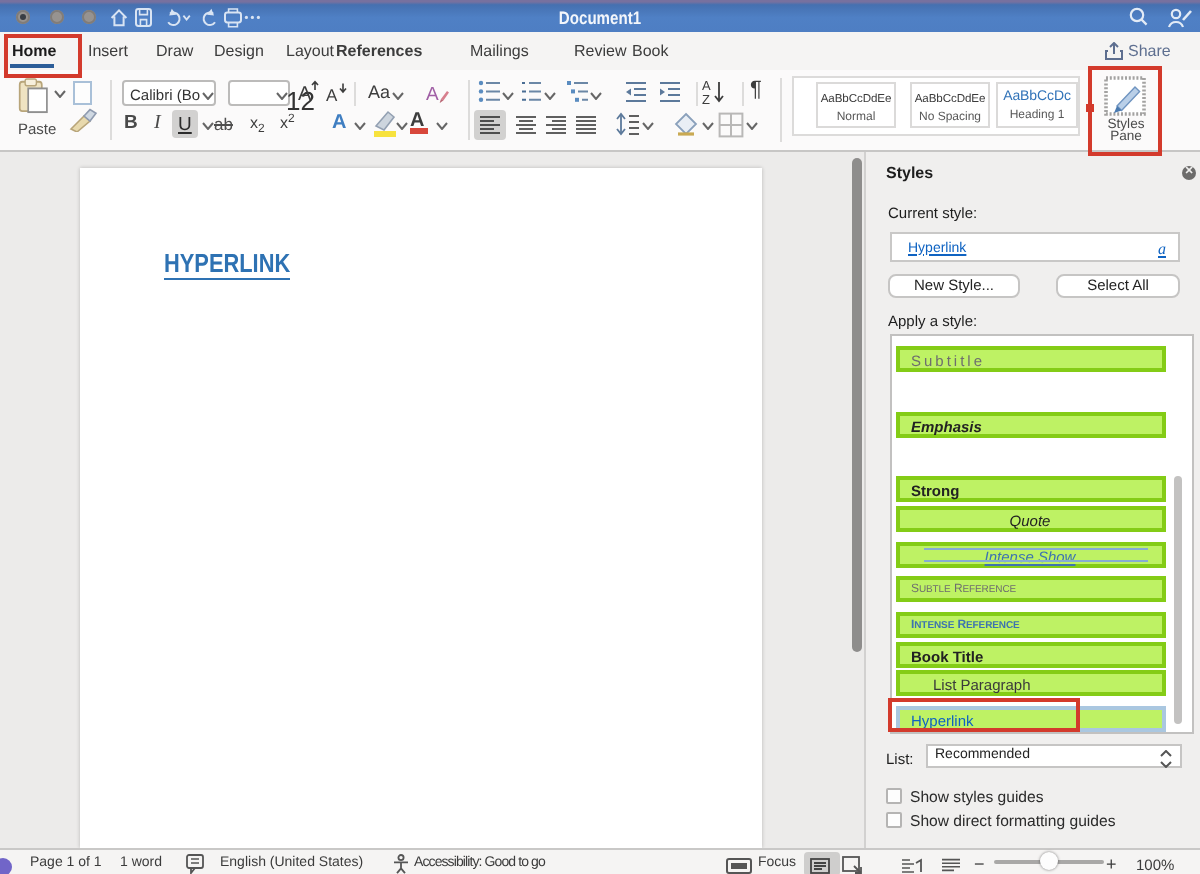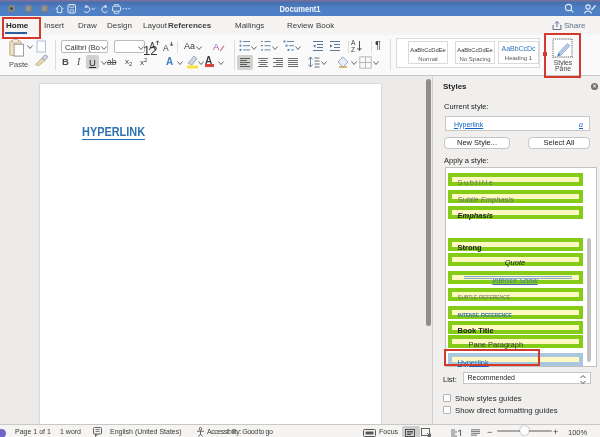--- a/index.html
+++ b/index.html
@@ -56,22 +56,22 @@
   background:#6d6c6b; color:#f0efee; font-size:5.5px; line-height:7px; text-align:center; font-weight:bold; }
 .plabel { position:absolute; left:11px; font-size:7.5px; color:#1d1d1d; }
 #curbox { position:absolute; left:12px; top:40px; width:145px; height:15px; background:#fff;
   border:1px solid #c9c8c7; }
 #curbox .hl { position:absolute; left:8px; top:3.5px; font-size:7px; color:#0f63c2; text-decoration:underline; }
 #curbox .aa { position:absolute; right:6px; top:2.5px; font-size:8px; color:#0f63c2; text-decoration:underline; font-family:'Liberation Serif',serif; font-style:italic; }
 .pbtn { position:absolute; top:61px; height:12px; background:#fff; border:1px solid #c6c5c4;
   border-radius:4px; font-size:7.5px; color:#232323; text-align:center; line-height:10.5px; }
 #list { position:absolute; left:12px; top:91px; width:152px; height:200px; background:#fff;
   border:1px solid #c2c1c0; }
-.srow { position:absolute; left:1.5px; width:135px; height:13px; background:#fef9c3;
-  border:4px solid #84cc16; font-size:7.5px; color:#3a3a3a; line-height:11.5px; padding-left:6px; }
+.srow { position:absolute; left:1.5px; width:135px; height:13px; background:#bef264;
+  border:2px solid #84cc16; font-size:7.5px; color:#3a3a3a; line-height:11.5px; padding-left:6px; }
 #listrow { position:absolute; left:10px; top:298.5px; font-size:7.5px; color:#1d1d1d; }
 #listdd { position:absolute; left:30px; top:296px; width:128px; height:11.5px; background:#fff;
   border:1px solid #c6c5c4; font-size:7px; color:#222; line-height:10.5px; padding-left:3.5px; }
 .chk { position:absolute; left:10px; width:8px; height:8px; background:#fdfdfd;
   border:1px solid #b5b4b3; border-radius:1px; }
 .chklbl { position:absolute; left:22px; font-size:7.8px; color:#2a2a2a; }
 #hlbox2 { position:absolute; left:10.5px; top:273px; width:96.5px; height:17px; border:2px solid #d33a2c; }
 
 
 #status { position:absolute; left:0; top:424px; width:600px; height:13px;
@@ -334,33 +334,32 @@
   <div class="plabel" style="top:25.5px;">Current style:</div>
   <div id="curbox">
       <span class="hl">Hyperlink</span>
       <span class="aa">a</span>
     </div>
   <div class="pbtn" style="left:11px;width:66px;">New Style...</div>
   <div class="pbtn" style="left:95px;width:62px;">Select All</div>
   <div class="plabel" style="top:79.5px;">Apply a style:</div>
   <div id="list">
     <div class="srow" style="top:5px;color:#6e6e6e;letter-spacing:1.5px;">Subtitle</div>
-    <div class="srow" style="top:22px;font-style:italic;color:#6e6e6e;">Subtle Emphasis</div>
     <div class="srow" style="top:38px;font-style:italic;font-weight:bold;color:#222;">Emphasis</div>
     <div class="srow" style="top:70px;font-weight:bold;color:#222;">Strong</div>
     <div class="srow" style="top:85px;font-style:italic;color:#222;text-align:center;padding-left:0;">Quote</div>
     <div class="srow" style="top:103px;font-style:italic;color:#3d74b0;text-align:center;padding-left:0;">
       <div style="position:absolute;left:12px;right:7px;top:1px;height:1px;background:#86add3;"></div>
       <span style="text-decoration:underline;">Intense Show</span>
       <div style="position:absolute;left:12px;right:7px;bottom:1px;height:1px;background:#86add3;"></div>
     </div>
     <div class="srow" style="top:119.5px;color:#6e6e6e;font-size:6px;letter-spacing:-0.05px;">S<span style="font-size:5px">UBTLE</span> R<span style="font-size:5px">EFERENCE</span></div>
     <div class="srow" style="top:137.5px;color:#3d74b0;font-weight:bold;font-size:6px;letter-spacing:-0.05px;">I<span style="font-size:5px">NTENSE</span> R<span style="font-size:5px">EFERENCE</span></div>
     <div class="srow" style="top:152.5px;font-weight:bold;color:#222;">Book Title</div>
-    <div class="srow" style="top:167px;padding-left:17px;">Pane Paragraph</div>
+    <div class="srow" style="top:167px;padding-left:17px;">List Paragraph</div>
     <div class="srow" style="top:185px;color:#0f63c2;text-decoration:underline;border-color:#aac7e0;">Hyperlink</div>
     <div style="position:absolute;left:141px;top:70px;width:4px;height:124px;background:#c3c2c1;border-radius:2px;"></div>
   </div>
   <div id="hlbox2"></div>
   <div id="listrow">List:</div>
   <div id="listdd">Recommended
     <svg style="position:absolute;right:4px;top:2px" width="6" height="9" viewBox="0 0 6 9">
       <path d="M0.5 3 L3 0.5 L5.5 3 M0.5 6 L3 8.5 L5.5 6" fill="none" stroke="#555" stroke-width="1"></path>
     </svg>
   </div>

